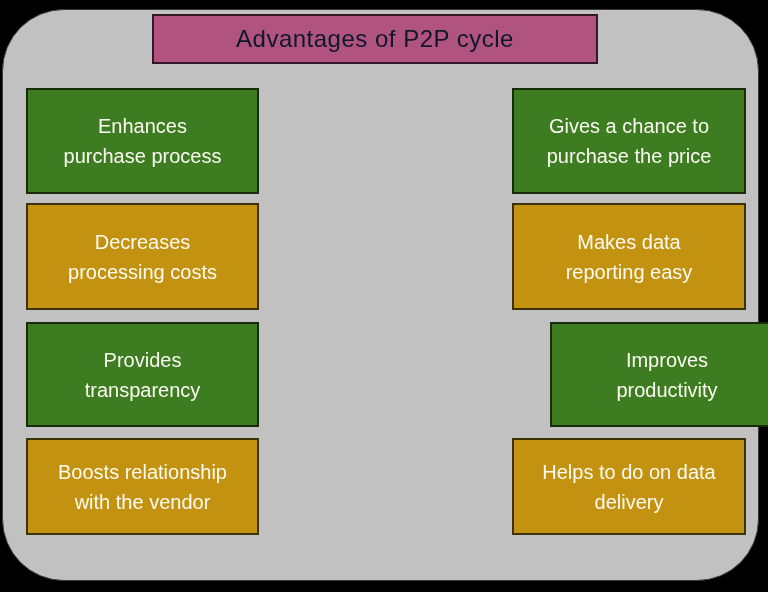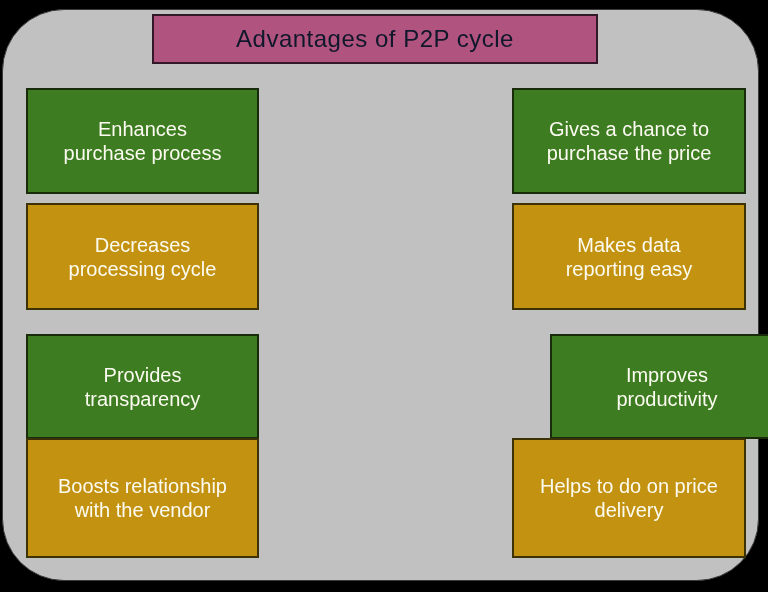--- a/index.html
+++ b/index.html
@@ -45,50 +45,50 @@
   .adv-box {
     position: absolute;
     box-sizing: border-box;
     border: 2px solid rgba(10, 12, 2, 0.72);
     display: flex;
     align-items: center;
     justify-content: center;
     text-align: center;
     color: #fcfbf1;
     font-size: 20px;
-    line-height: 24px;
+    line-height: 30px;
     white-space: pre-line;
     z-index: 1;
   }
   
   .col-left  { left: 26px;  width: 233px; }
   .col-right { left: 512px; width: 234px; }
   
   .row-1 { top: 88px;  height: 106px; }
   .row-2 { top: 203px; height: 107px; }
-  .row-3 { top: 334px; height: 105px; }
-  .row-4 { top: 438px; height: 120px; }
+  .row-3 { top: 322px; height: 105px; }
+  .row-4 { top: 438px; height: 97px; }
 </style>
 </head>
 <body style="background: rgb(0, 0, 0);">
 
 <div class="board" style="background: rgb(193, 193, 193);"></div>
 
 <div class="title-box" style="background: rgb(176, 83, 127); border-color: rgb(51, 24, 42); color: #0f172a;">
   <span>Advantages of P2P cycle</span>
 </div>
 
 <div class="adv-box col-left row-1" style="background: rgb(61, 124, 32);">
   <span>Enhances
 purchase process</span>
 </div>
 
 <div class="adv-box col-left row-2" style="background: rgb(195, 146, 16);">
   <span>Decreases
-processing cycle</span>
+processing costs</span>
 </div>
 
 <div class="adv-box col-left row-3" style="background: rgb(61, 124, 32);">
   <span>Provides
 transparency</span>
 </div>
 
 <div class="adv-box col-left row-4" style="background: rgb(195, 146, 16);">
   <span>Boosts relationship
 with the vendor</span>
@@ -103,15 +103,15 @@
   <span>Makes data
 reporting easy</span>
 </div>
 
 <div class="adv-box col-right row-3" style="background: rgb(61, 124, 32); margin-left: 38px;">
   <span>Improves
 productivity</span>
 </div>
 
 <div class="adv-box col-right row-4" style="background: rgb(195, 146, 16);">
-  <span>Helps to do on price
+  <span>Helps to do on data
 delivery</span>
 </div>
 
 </body></html>

